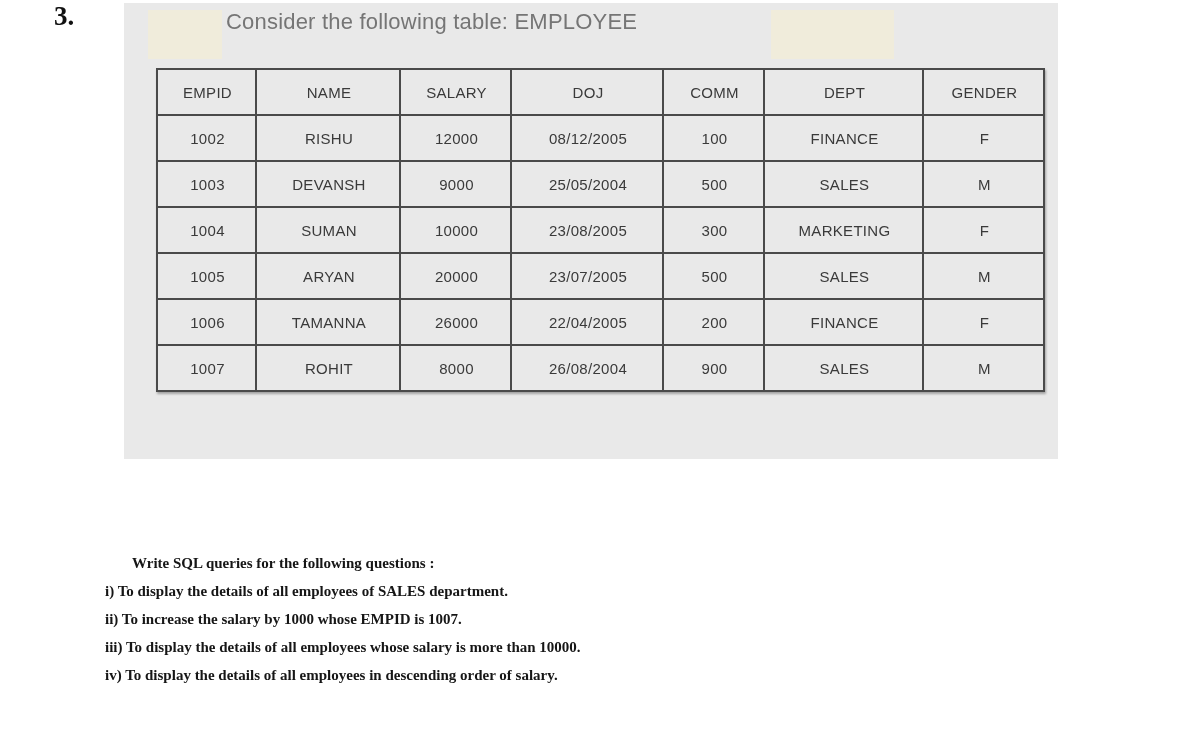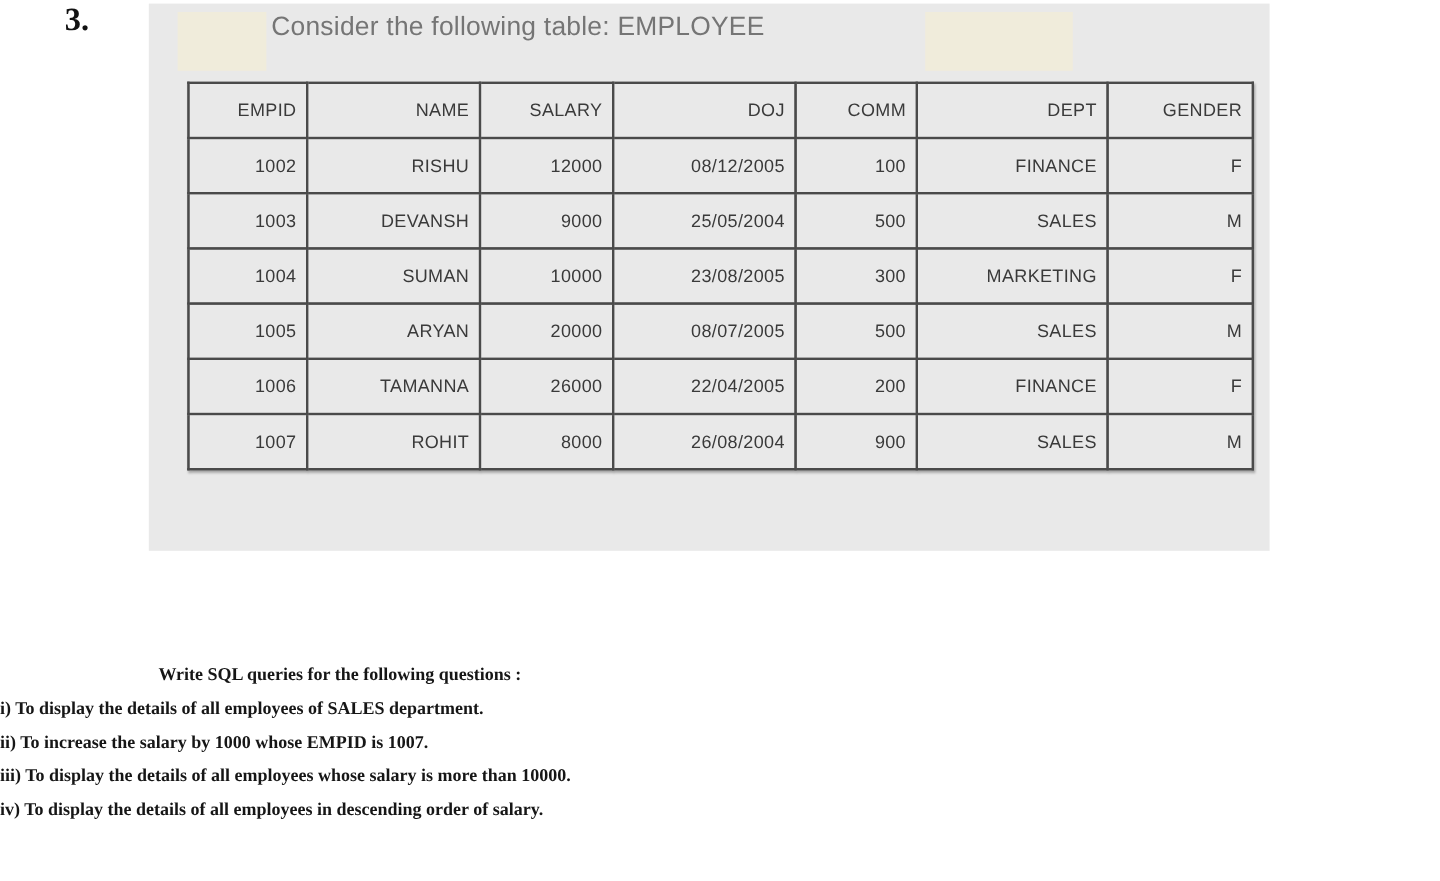--- a/index.html
+++ b/index.html
@@ -49,33 +49,33 @@
   .emp col:nth-child(2){width:144px;}
   .emp col:nth-child(3){width:111px;}
   .emp col:nth-child(4){width:152px;}
   .emp col:nth-child(5){width:101px;}
   .emp col:nth-child(6){width:159px;}
   .emp col:nth-child(7){width:121px;}
   .emp th,.emp td{
     border:2px solid var(--table-border);
     background:var(--panel-bg);
     height:46px;padding:0 8px 0 10px;
-    text-align:right;vertical-align:middle;
+    text-align:center;vertical-align:middle;
     font-size:15px;font-weight:400;color:var(--cell-text);
     letter-spacing:.3px;white-space:nowrap;overflow:hidden;
   }
 
   
   .questions{
     position:absolute;left:0;top:549px;width:1000px;
     font-family:"Liberation Serif",serif;font-weight:600;
     font-size:15px;color:var(--body-text);line-height:28px;
   }
   .q-intro{margin-left:132px;}
-  .q-item{}
+  .q-item{margin-left:105px;}
 </style>
 </head>
 <body>
 
 <div class="page">
 
   <div class="qnum">3.</div>
 
   <div class="panel">
     <div class="hl hl-left"></div>
@@ -128,21 +128,21 @@
             <td>10000</td>
             <td>23/08/2005</td>
             <td>300</td>
             <td>MARKETING</td>
             <td>F</td>
           </tr>
           <tr>
             <td>1005</td>
             <td>ARYAN</td>
             <td>20000</td>
-            <td>08/07/2005</td>
+            <td>23/07/2005</td>
             <td>500</td>
             <td>SALES</td>
             <td>M</td>
           </tr>
           <tr>
             <td>1006</td>
             <td>TAMANNA</td>
             <td>26000</td>
             <td>22/04/2005</td>
             <td>200</td>

